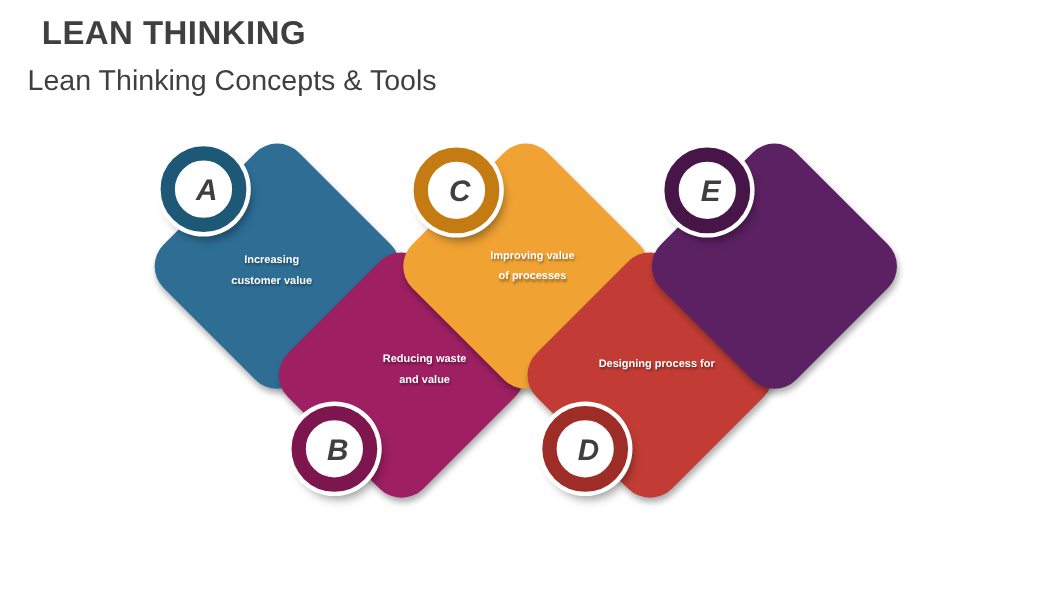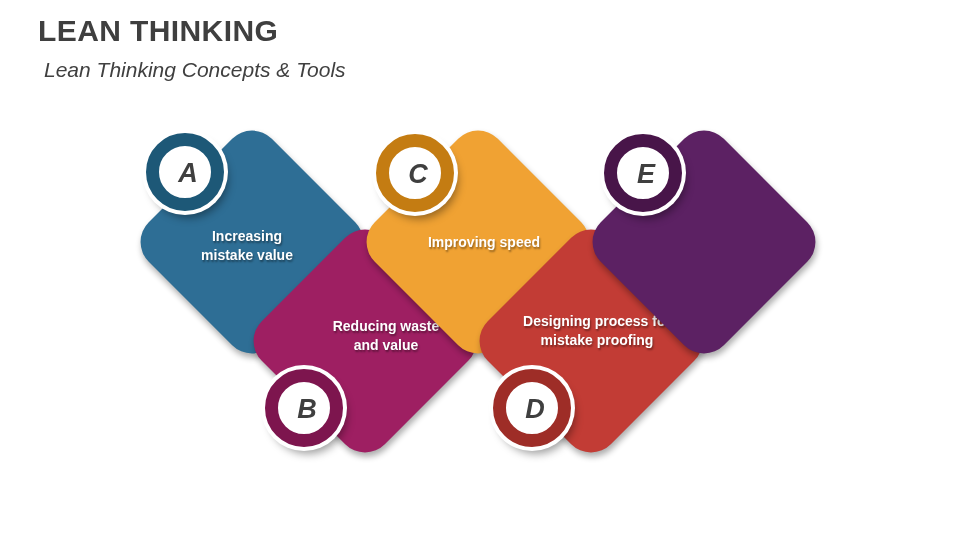--- a/index.html
+++ b/index.html
@@ -5,22 +5,22 @@
   html,body { margin:0; padding:0; background:#ffffff; }
   .slide {
     position:relative; width:916px; height:540px; overflow:hidden;
     background:#ffffff; font-family:"Liberation Sans", sans-serif;
   }
   .title {
     position:absolute; left:38px; top:14px;
     font-size:30px; font-weight:bold; color:#3f3f3f; letter-spacing:0.4px;
   }
   .subtitle {
-    position:absolute; left:44px; top:58px;
-    font-size:21px; font-weight:normal; color:#404040;font-style:italic;
+    position:absolute; left:25px; top:58px;
+    font-size:26px; font-weight:normal; color:#404040;
   }
   
   .diamond {
     position:absolute; width:174px; height:174px;
     border-radius:28px; transform:rotate(45deg);
     background:var(--fill);
     box-shadow:4px 2px 6px rgba(0,0,0,0.33);
   }
   
   .badge {
@@ -29,21 +29,21 @@
     box-shadow:0 0 0 4px #ffffff, 4px 7px 9px rgba(0,0,0,0.38);
     display:flex; align-items:center; justify-content:center;
   }
   .badge .letter {
     font-style:italic; font-weight:bold; font-size:27px; color:#3f3f3f;
     transform:translate(3px,1px); line-height:1;
   }
   .caption {
     position:absolute; transform:translate(-50%,-50%);
     text-align:center; color:#ffffff; font-weight:bold;
-    font-size:14px; line-height:19px; white-space:nowrap;
+    font-size:10px; line-height:19px; white-space:nowrap;
     text-shadow:1px 2px 2px rgba(0,0,0,0.40);
   }
   .caption span { display:block; }
 
   
   .d-a{left:165px;top:155px} .b-a{left:146px;top:133px} .t-a{left:247px;top:246px}
   .d-b{left:278px;top:254px} .b-b{left:265px;top:369px} .t-b{left:386px;top:336px}
   .d-c{left:391px;top:155px} .b-c{left:376px;top:134px} .t-c{left:484px;top:242px}
   .d-d{left:504px;top:254px} .b-d{left:493px;top:369px} .t-d{left:597px;top:331px}
   .d-e{left:617px;top:155px} .b-e{left:604px;top:134px} .t-e{left:716px;top:245px}
@@ -53,53 +53,53 @@
 
 <div class="slide">
 
   <div class="title" style="color: rgb(63, 63, 63);">LEAN THINKING</div>
   <div class="subtitle" style="color: rgb(64, 64, 64);">Lean Thinking Concepts &amp; Tools</div>
 
   <div class="piece" style="--fill: #2e6e95; --ring: #1d5877;">
     <div class="diamond d-a"></div>
     <div class="caption t-a">
       <span>Increasing</span>
-      <span>mistake value</span>
+      <span>customer value</span>
     </div>
     <div class="badge b-a">
       <span class="letter">A</span>
     </div>
   </div>
 
   <div class="piece" style="--fill: #9e1f62; --ring: #7d154e;">
     <div class="diamond d-b"></div>
     <div class="caption t-b">
       <span>Reducing waste</span>
       <span>and value</span>
     </div>
     <div class="badge b-b">
       <span class="letter">B</span>
     </div>
   </div>
 
   <div class="piece" style="--fill: #f0a233; --ring: #c47c12;">
     <div class="diamond d-c"></div>
     <div class="caption t-c">
-      <span>Improving speed</span>
+      <span>Improving value</span>
+      <span>of processes</span>
     </div>
     <div class="badge b-c">
       <span class="letter">C</span>
     </div>
   </div>
 
   <div class="piece" style="--fill: #c23c35; --ring: #9e2d27;">
     <div class="diamond d-d"></div>
     <div class="caption t-d">
       <span>Designing process for</span>
-      <span>mistake proofing</span>
     </div>
     <div class="badge b-d">
       <span class="letter">D</span>
     </div>
   </div>
 
   <div class="piece" style="--fill: #5c2163; --ring: #481549;">
     <div class="diamond d-e"></div>
     <div class="caption t-e">
     </div>

